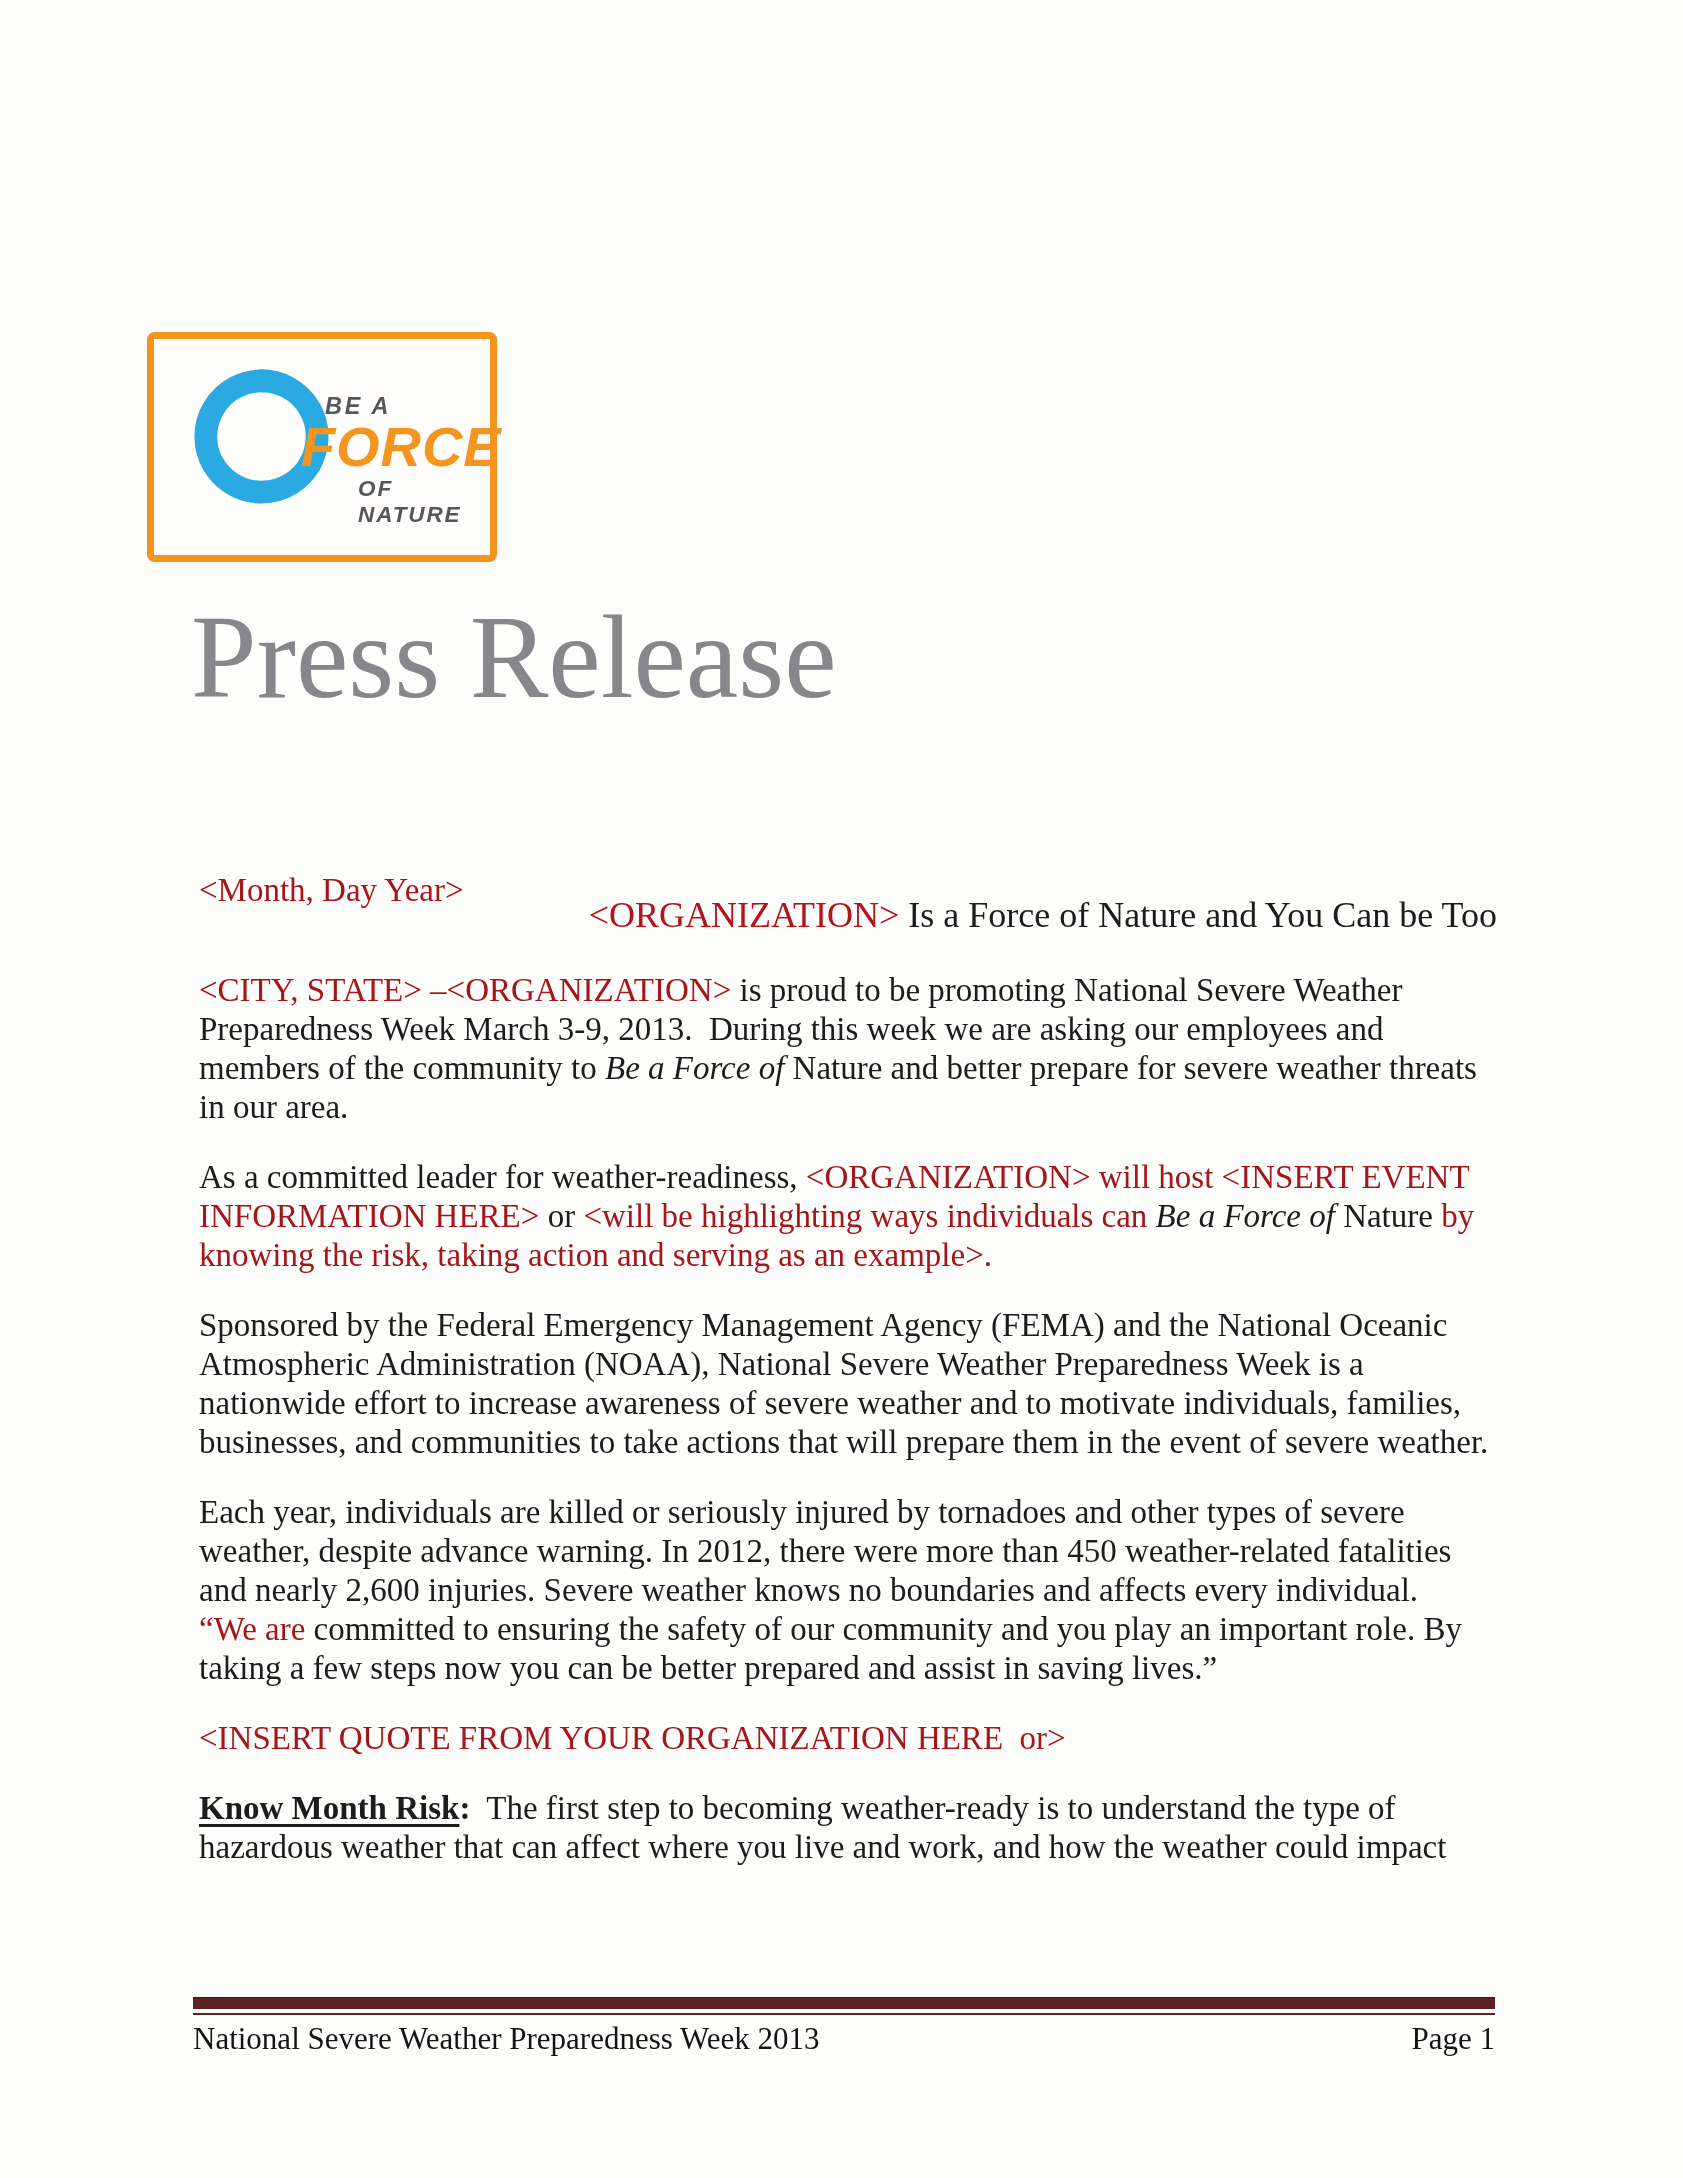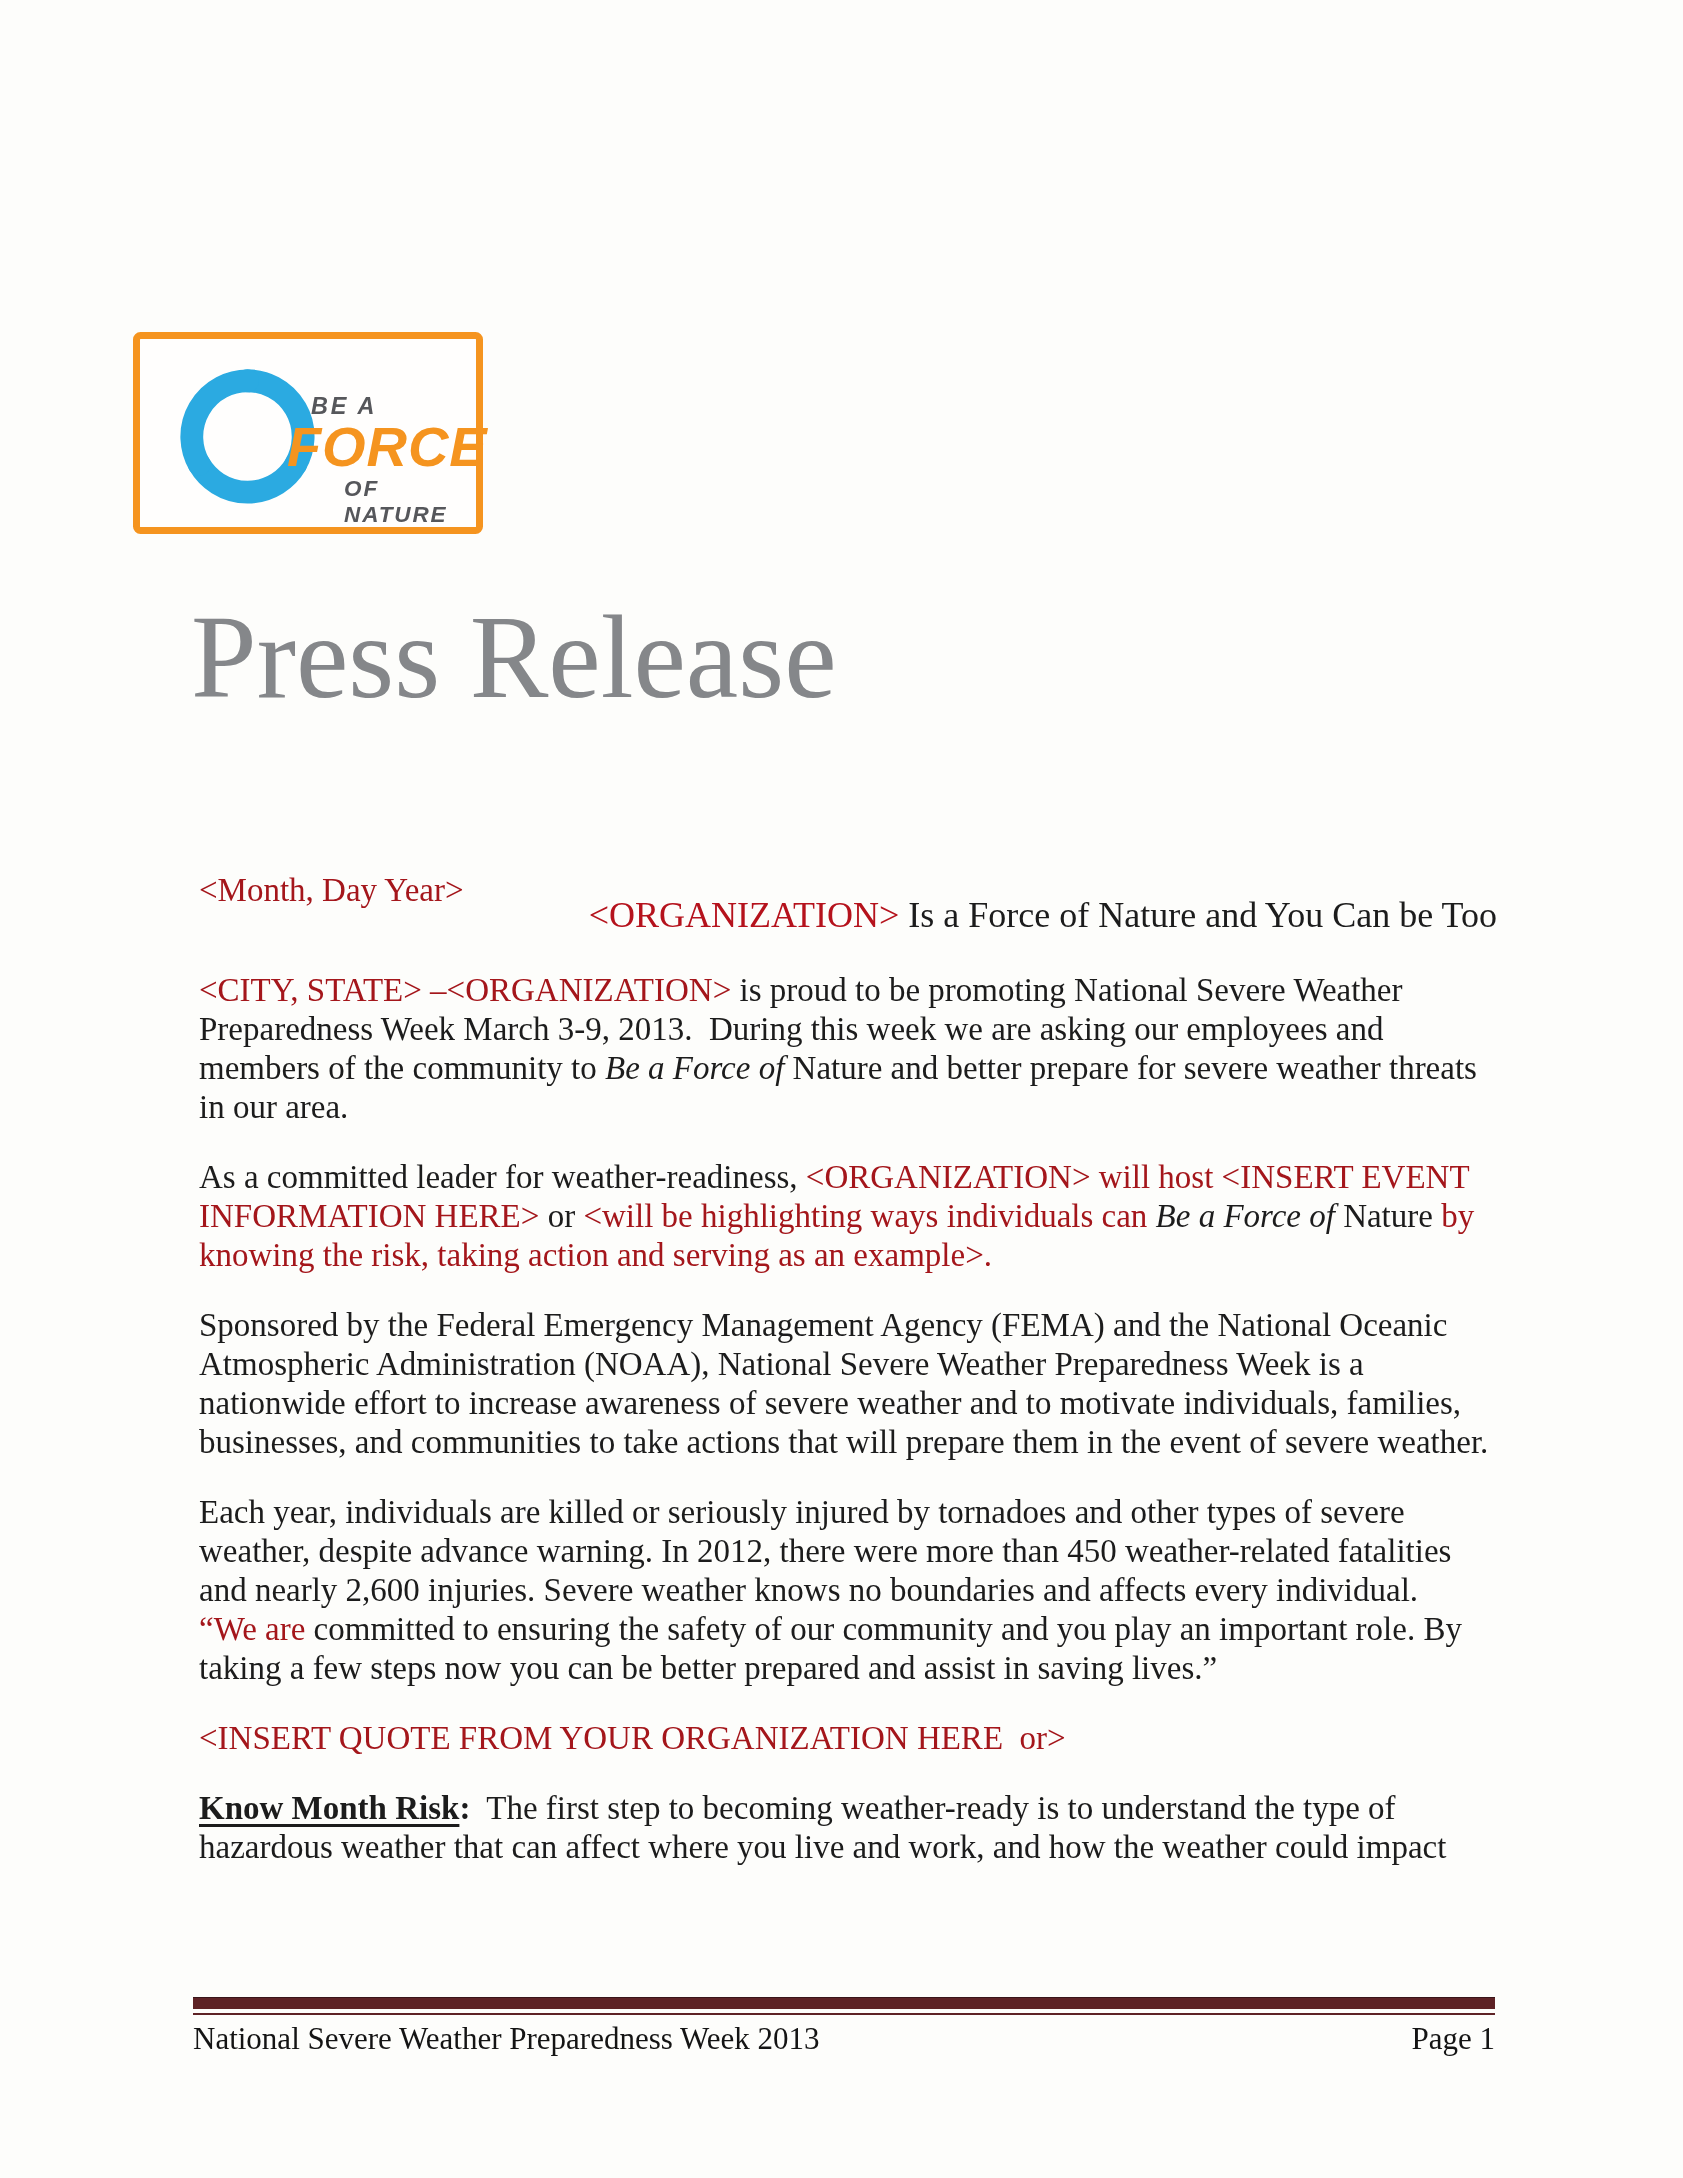--- a/index.html
+++ b/index.html
@@ -11,21 +11,21 @@
   }
   *{box-sizing:border-box;}
   html,body{margin:0;padding:0;}
   body{
     width:1684px;height:2178px;position:relative;overflow:hidden;
     background:var(--paper);
     font-family:"Liberation Serif",serif;color:var(--ink);
   }
   
   .logo-badge{
-    position:absolute;left:133px;top:332px;width:350px;height:202px;
+    position:absolute;left:147px;top:332px;width:350px;height:230px;
     border:7.5px solid var(--logo-orange);border-radius:7.5px;background:#fffefd;
   }
   .logo-badge svg{position:absolute;left:22.5px;top:3.7px;}
   .logo-be-a{
     position:absolute;left:171px;top:54px;
     font-family:"Liberation Sans",sans-serif;font-weight:bold;font-style:italic;
     font-size:23.4px;letter-spacing:2.8px;color:var(--logo-gray);
   }
   .logo-force{
     position:absolute;left:105px;top:75px;

